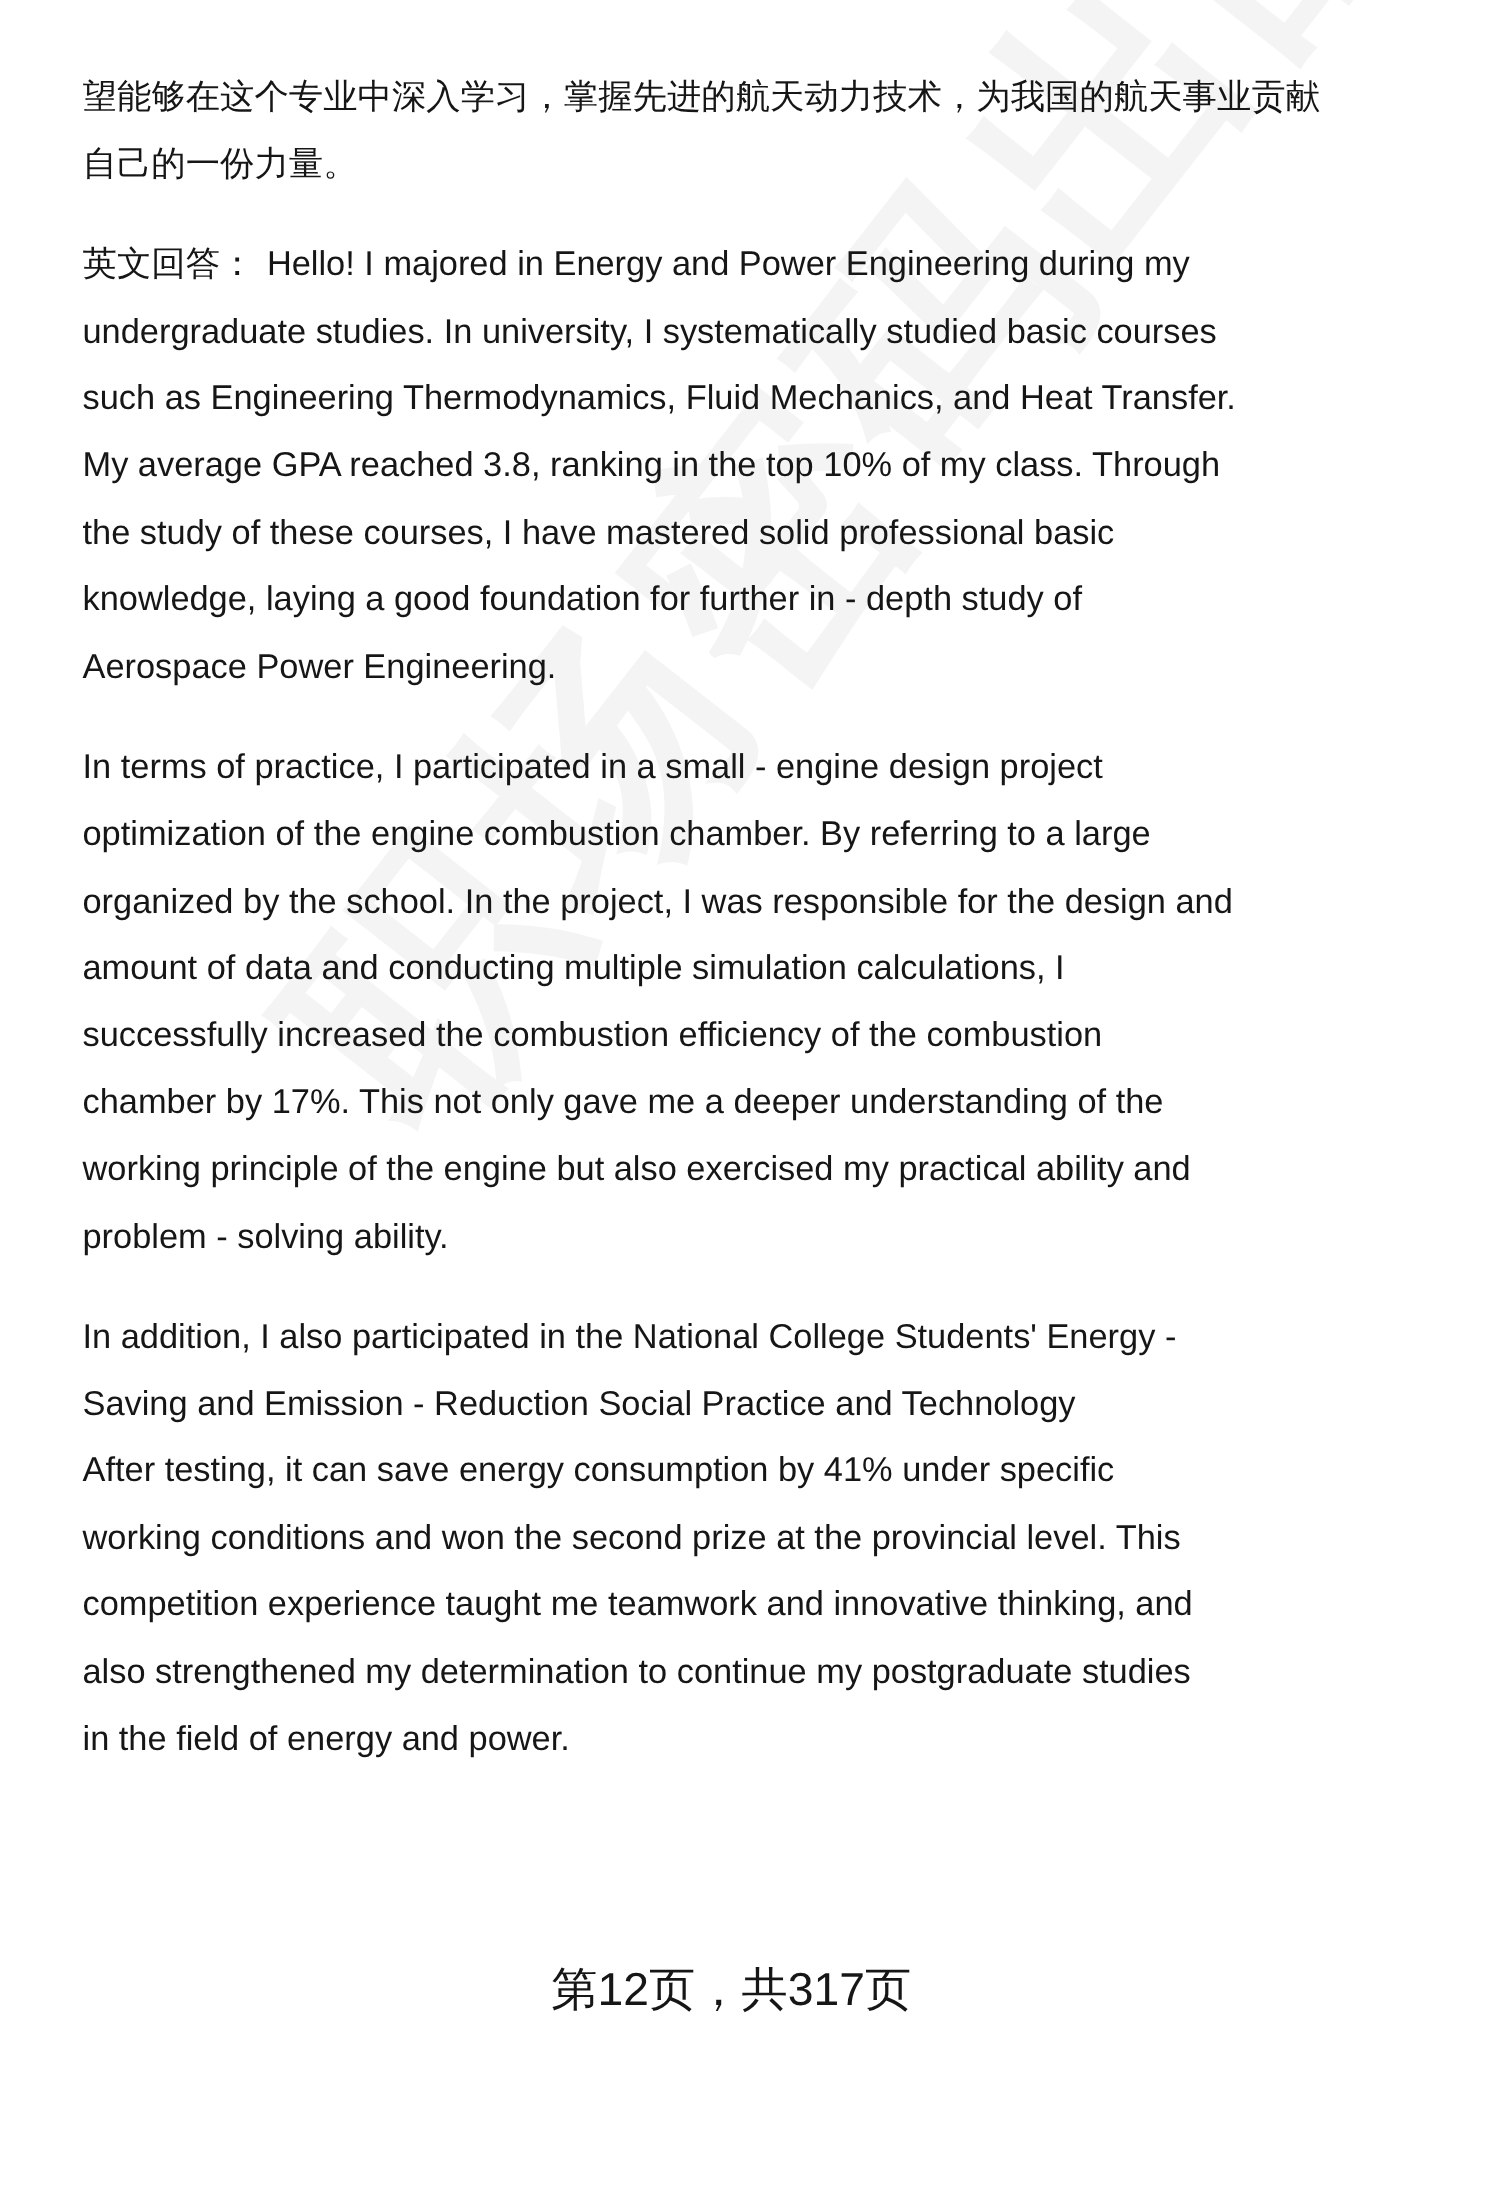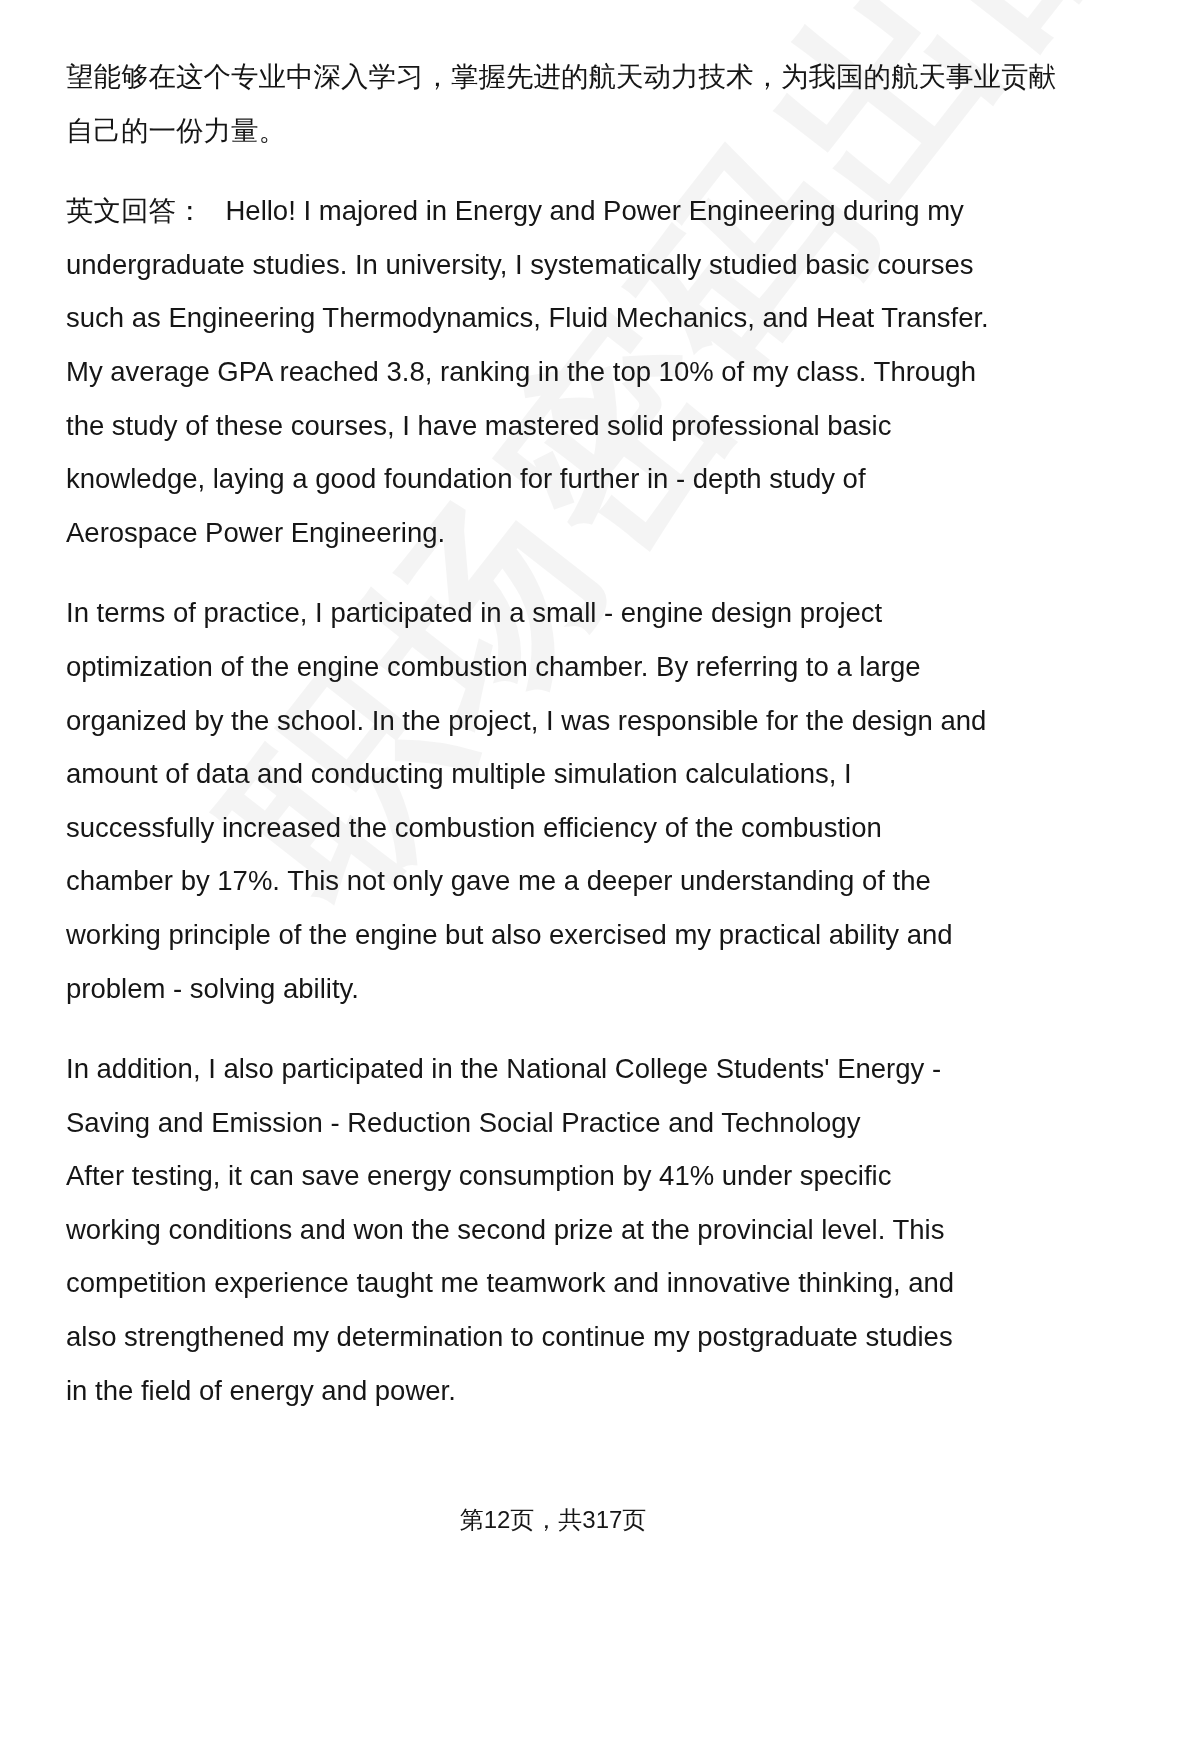--- a/index.html
+++ b/index.html
@@ -47,31 +47,32 @@
     .para {
       margin: 0 0 27px 0;
       font-size: 27.5px;
       line-height: 53.6px;
     }
     .line {
       display: block;
       white-space: nowrap;
     }
     .label-prefix {
-      margin-right: 22px;
+      margin-right: 10px;
     }
     .footer {
       position: absolute;
       left: 0;
-      top: 1500px;
+      top: 1572px;
       width: 1106px;
       text-align: center;
-      font-size: 24px;
+      font-size: 37px;
       line-height: 40px;
       z-index: 1;
+      padding-left: 32px;
     }
   </style>
 </head>
 <body>
 
 <div class="page">
 
   <div class="watermark">职场密码出品</div>
 
   <div class="content">

